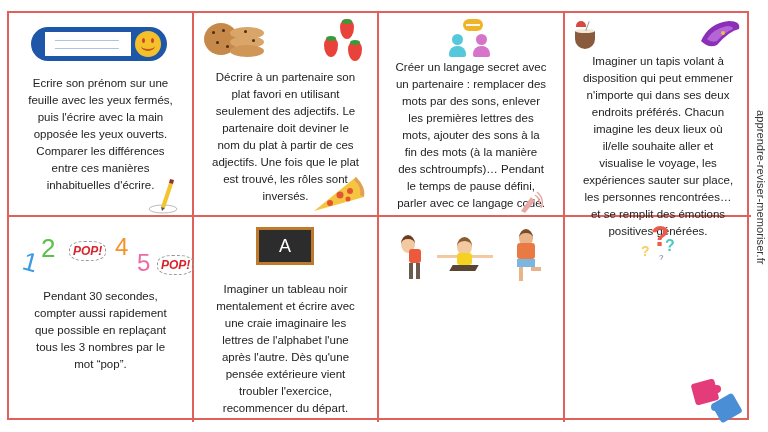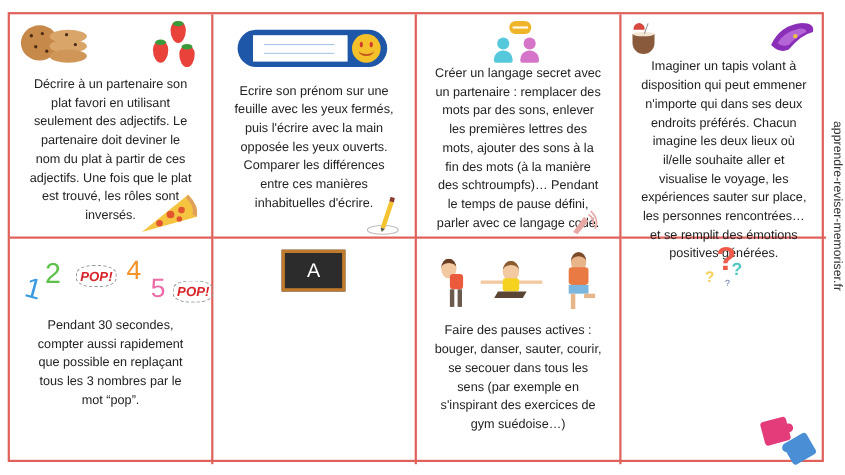--- a/index.html
+++ b/index.html
@@ -30,20 +30,41 @@
   
   .cookie { border-radius:50%; background:#c98a4b; }
   .dot { width:3px; height:3px; border-radius:50%; background:#4a2c17; position:absolute; }
 </style>
 </head>
 <body>
 
 <div class="grid">
 
   <div class="card">
+    <div class="abs" style="left:22px;top:14px;width:136px;height:34px;background:#1f57a8;border-radius:17px;">
+      <div class="abs" style="left:14px;top:5px;width:86px;height:24px;background:#ffffff;"></div>
+      <div class="abs" style="left:24px;top:13px;width:64px;height:1px;background:#a9c6e6;"></div>
+      <div class="abs" style="left:24px;top:21px;width:64px;height:1px;background:#a9c6e6;"></div>
+      <div class="abs" style="left:104px;top:4px;width:26px;height:26px;border-radius:50%;background:#f4c12a;"></div>
+      <div class="abs" style="left:111px;top:11px;width:3px;height:5px;border-radius:50%;background:#d23c2c;"></div>
+      <div class="abs" style="left:120px;top:11px;width:3px;height:5px;border-radius:50%;background:#d23c2c;"></div>
+      <div class="abs" style="left:110px;top:14px;width:14px;height:8px;border-bottom:2px solid #c4561e;border-radius:0 0 50% 50%;"></div>
+    </div>
+    <div class="text" style="margin-top:62px;">Ecrire son prénom sur une feuille avec les yeux fermés, puis l'écrire avec la main opposée les yeux ouverts. Comparer les différences entre ces manières inhabituelles d'écrire.</div>
+    <div class="abs" style="left:138px;top:166px;width:36px;height:36px;">
+      <svg width="36" height="36" viewBox="0 0 36 36">
+        <ellipse cx="16" cy="30" rx="14" ry="4" fill="none" stroke="#bbbbbb" stroke-width="1"></ellipse>
+        <path d="M14 28 L22 4 L26 5 L18 29 Z" fill="#f4c430"></path>
+        <path d="M22 4 L26 5 L27 1 L23 0 Z" fill="#8a3a2a"></path>
+        <path d="M14 28 L18 29 L15 32 Z" fill="#555555"></path>
+      </svg>
+    </div>
+  </div>
+
+  <div class="card">
     <div class="abs" style="left:10px;top:8px;width:62px;height:38px;">
       <div class="cookie abs" style="left:0;top:2px;width:34px;height:32px;background:#c7894a;"></div>
       <div class="cookie abs" style="left:26px;top:6px;width:34px;height:12px;border-radius:50%;background:#d9a569;"></div>
       <div class="cookie abs" style="left:26px;top:15px;width:34px;height:12px;border-radius:50%;background:#d9a569;"></div>
       <div class="cookie abs" style="left:26px;top:24px;width:34px;height:12px;border-radius:50%;background:#cf9657;"></div>
       <div class="dot" style="left:8px;top:10px;"></div>
         <div class="dot" style="left:18px;top:8px;"></div>
       <div class="dot" style="left:12px;top:20px;"></div>
         <div class="dot" style="left:22px;top:24px;"></div>
       <div class="dot" style="left:40px;top:9px;"></div>
@@ -59,41 +80,20 @@
     </div>
     <div class="text" style="margin-top:56px;">Décrire à un partenaire son plat favori en utilisant seulement des adjectifs. Le partenaire doit deviner le nom du plat à partir de ces adjectifs. Une fois que le plat est trouvé, les rôles sont inversés.</div>
     <div class="abs" style="left:116px;top:160px;width:58px;height:42px;">
       <svg width="58" height="42" viewBox="0 0 58 42">
         <path d="M4 38 L46 4 Q56 14 54 24 Z" fill="#f5c542"></path>
         <path d="M46 4 Q56 14 54 24 L50 22 Q52 14 44 7 Z" fill="#e0a05a"></path>
         <circle cx="30" cy="22" r="3.5" fill="#e2552f"></circle>
         <circle cx="40" cy="18" r="3" fill="#e2552f"></circle>
         <circle cx="20" cy="30" r="3" fill="#e2552f"></circle>
         <circle cx="38" cy="26" r="2.5" fill="#e2552f"></circle>
-      </svg>
-    </div>
-  </div>
-
-  <div class="card">
-    <div class="abs" style="left:22px;top:14px;width:136px;height:34px;background:#1f57a8;border-radius:17px;">
-      <div class="abs" style="left:14px;top:5px;width:86px;height:24px;background:#ffffff;"></div>
-      <div class="abs" style="left:24px;top:13px;width:64px;height:1px;background:#a9c6e6;"></div>
-      <div class="abs" style="left:24px;top:21px;width:64px;height:1px;background:#a9c6e6;"></div>
-      <div class="abs" style="left:104px;top:4px;width:26px;height:26px;border-radius:50%;background:#f4c12a;"></div>
-      <div class="abs" style="left:111px;top:11px;width:3px;height:5px;border-radius:50%;background:#d23c2c;"></div>
-      <div class="abs" style="left:120px;top:11px;width:3px;height:5px;border-radius:50%;background:#d23c2c;"></div>
-      <div class="abs" style="left:110px;top:14px;width:14px;height:8px;border-bottom:2px solid #c4561e;border-radius:0 0 50% 50%;"></div>
-    </div>
-    <div class="text" style="margin-top:62px;">Ecrire son prénom sur une feuille avec les yeux fermés, puis l'écrire avec la main opposée les yeux ouverts. Comparer les différences entre ces manières inhabituelles d'écrire.</div>
-    <div class="abs" style="left:138px;top:166px;width:36px;height:36px;">
-      <svg width="36" height="36" viewBox="0 0 36 36">
-        <ellipse cx="16" cy="30" rx="14" ry="4" fill="none" stroke="#bbbbbb" stroke-width="1"></ellipse>
-        <path d="M14 28 L22 4 L26 5 L18 29 Z" fill="#f4c430"></path>
-        <path d="M22 4 L26 5 L27 1 L23 0 Z" fill="#8a3a2a"></path>
-        <path d="M14 28 L18 29 L15 32 Z" fill="#555555"></path>
       </svg>
     </div>
   </div>
 
   <div class="card">
     <div class="abs" style="left:70px;top:6px;width:44px;height:40px;">
       <div class="abs" style="left:14px;top:0;width:20px;height:12px;border-radius:6px;background:#f0b429;"></div>
       <div class="abs" style="left:17px;top:5px;width:14px;height:2px;background:#fff;opacity:0.9;"></div>
       <div class="abs" style="left:3px;top:15px;width:11px;height:11px;border-radius:50%;background:#56c8dc;"></div>
       <div class="abs" style="left:0;top:27px;width:17px;height:11px;border-radius:8px 8px 2px 2px;background:#56c8dc;"></div>
@@ -136,20 +136,21 @@
       <span class="abs" style="left:122px;top:24px;font-size:24px;color:#ee6aa7;">5</span>
       <span class="abs" style="left:142px;top:30px;font-size:12px;font-weight:bold;color:#d8232a;font-style:italic;border:1px dashed #999;border-radius:40%;padding:2px 3px;">POP!</span>
     </div>
     <div class="text" style="margin-top:71px;">Pendant 30 secondes, compter aussi rapidement que possible en replaçant tous les 3 nombres par le mot “pop”.</div>
   </div>
 
   <div class="card bottom">
     <div class="abs" style="left:62px;top:10px;width:58px;height:38px;background:#2c2c2c;border:3px solid #c07a2c;box-sizing:border-box;display:flex;align-items:center;justify-content:center;">
       <span style="color:#ffffff;font-size:18px;">A</span>
     </div>
+    <div class="text" style="margin-top:64px;">Imaginer un tableau noir mentalement et écrire avec une craie imaginaire les lettres de l'alphabet l'une après l'autre. Dès qu'une pensée extérieure vient troubler l'exercice, recommencer du départ.</div>
   </div>
 
   <div class="card bottom">
     <div class="abs" style="left:14px;top:8px;width:160px;height:60px;">
 
       <div class="abs" style="left:8px;top:10px;width:14px;height:14px;border-radius:50%;background:#f2c9a0;border-top:4px solid #6b3d22;"></div>
       <div class="abs" style="left:16px;top:24px;width:12px;height:14px;background:#ec5a3e;border-radius:3px;"></div>
       <div class="abs" style="left:16px;top:38px;width:4px;height:16px;background:#6b5a4e;"></div>
       <div class="abs" style="left:23px;top:38px;width:4px;height:16px;background:#6b5a4e;"></div>
 
@@ -157,21 +158,20 @@
       <div class="abs" style="left:44px;top:30px;width:56px;height:3px;background:#f2c9a0;"></div>
       <div class="abs" style="left:64px;top:28px;width:15px;height:12px;background:#f5d21f;border-radius:3px;"></div>
       <div class="abs" style="left:58px;top:40px;width:26px;height:6px;background:#5a4434;transform:skewX(-30deg);"></div>
 
       <div class="abs" style="left:126px;top:4px;width:14px;height:14px;border-radius:50%;background:#e8b48a;border-top:4px solid #7a4a2a;"></div>
       <div class="abs" style="left:124px;top:18px;width:18px;height:16px;background:#ea7a44;border-radius:3px;"></div>
       <div class="abs" style="left:124px;top:34px;width:18px;height:8px;background:#7ab6e0;"></div>
       <div class="abs" style="left:126px;top:42px;width:4px;height:14px;background:#e8b48a;"></div>
       <div class="abs" style="left:138px;top:42px;width:10px;height:4px;background:#e8b48a;"></div>
     </div>
-    <div class="text" style="margin-top:76px;">Faire des pauses actives : bouger, danser, sauter, courir, se secouer dans tous les sens (par exemple en s'inspirant des exercices de gym suédoise…)</div>
   </div>
 
   <div class="card bottom last-col">
     <div class="abs" style="left:76px;top:6px;width:40px;height:44px;">
       <span class="abs" style="left:10px;top:-4px;font-size:30px;font-weight:bold;color:#ef5a4a;">?</span>
       <span class="abs" style="left:24px;top:14px;font-size:16px;font-weight:bold;color:#4ec7c1;">?</span>
       <span class="abs" style="left:0;top:20px;font-size:14px;font-weight:bold;color:#f5d15a;">?</span>
       <span class="abs" style="left:18px;top:30px;font-size:8px;color:#5a6aa0;">?</span>
     </div>
     <div class="abs" style="left:124px;top:160px;width:56px;height:44px;">

